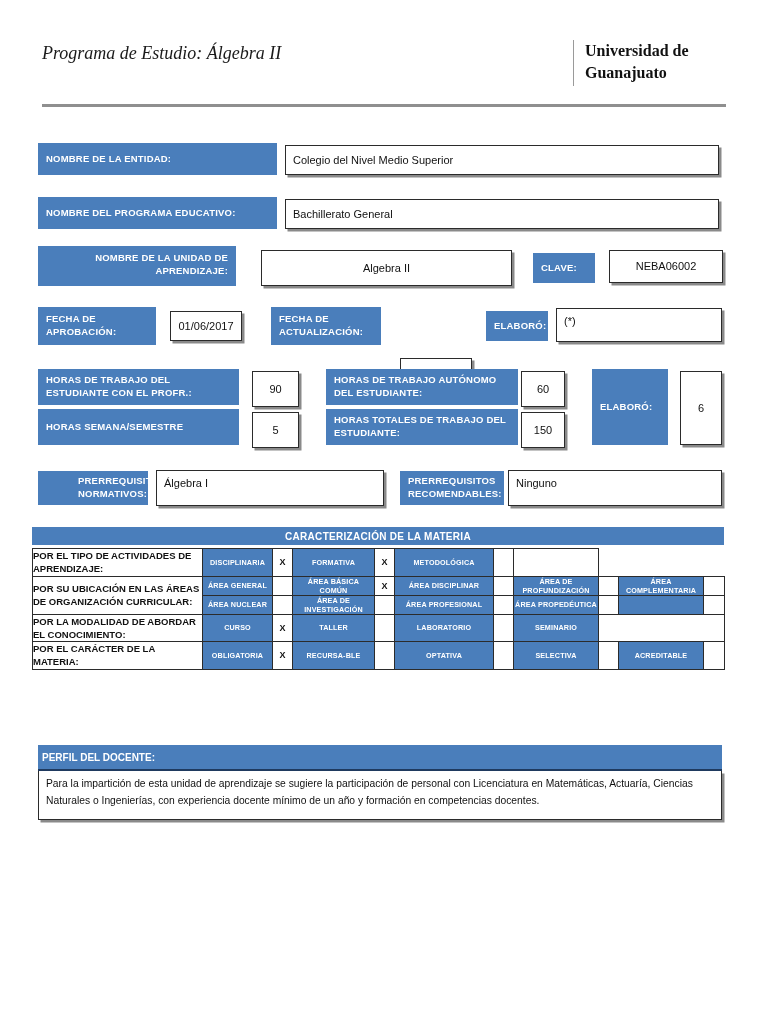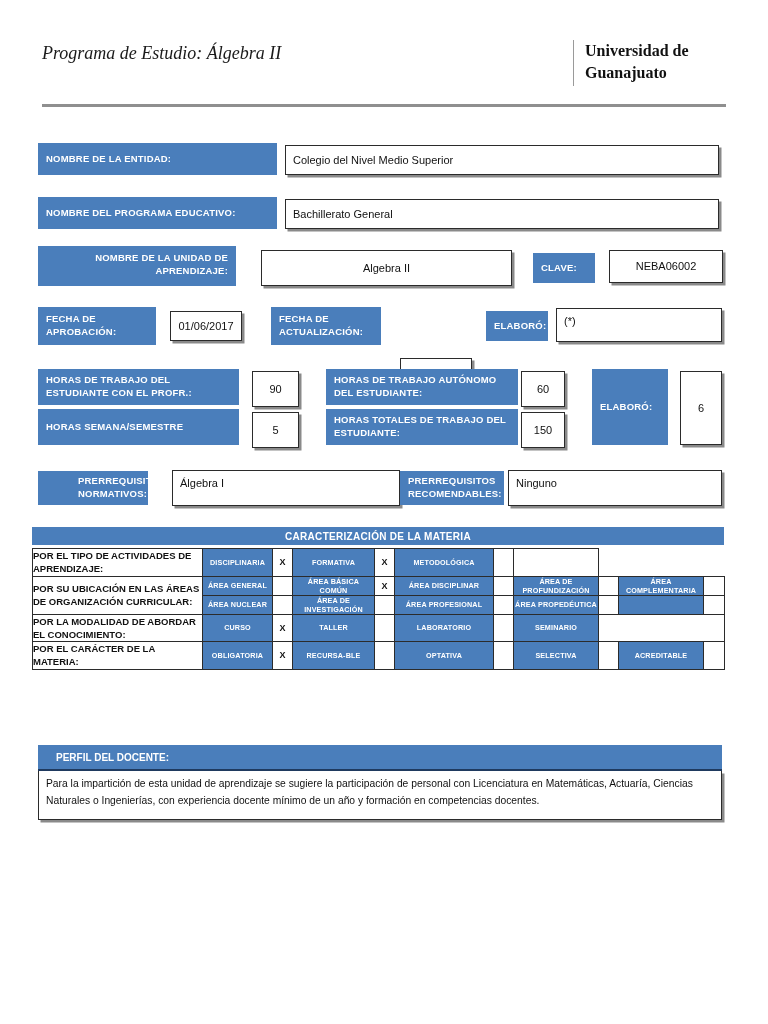--- a/index.html
+++ b/index.html
@@ -118,21 +118,21 @@
   .h-l3 { position: absolute; left: 326px; top: 369px; width: 192px; height: 36px; }
   .h-l4 { position: absolute; left: 326px; top: 409px; width: 192px; height: 36px; }
   .h-v3 { position: absolute; left: 521px; top: 371px; width: 44px;  height: 36px; }
   .h-v4 { position: absolute; left: 521px; top: 412px; width: 44px;  height: 36px; }
 
   .h-cred-lbl { position: absolute; left: 592px; top: 369px; width: 76px; height: 76px; }
   .h-cred-val { position: absolute; left: 680px; top: 371px; width: 42px; height: 74px; }
 
   
   .p-l1 { position: absolute; left: 38px;  top: 471px; width: 110px; height: 34px; padding-left: 40px; }
-  .p-v1 { position: absolute; left: 172px; top: 470px; width: 228px; height: 36px; }
+  .p-v1 { position: absolute; left: 156px; top: 470px; width: 228px; height: 36px; }
   .p-l2 { position: absolute; left: 400px; top: 471px; width: 104px; height: 34px; }
   .p-v2 { position: absolute; left: 508px; top: 470px; width: 214px; height: 36px; }
 
   
   .car-title {
     position: absolute; left: 32px; top: 527px;
     width: 692px; height: 18px;
     background: #4a7ebb; color: #fff;
     display: flex; align-items: center; justify-content: center;
     font-size: 10px; font-weight: bold; letter-spacing: .3px;
@@ -176,21 +176,21 @@
   .empty { background: #fff; }
   .opt-blank { background: #4a7ebb; }
   .noborder { border: none !important; background: #fff; }
 
   
   .perfil-hdr {
     position: absolute; left: 38px; top: 745px;
     width: 684px; height: 26px;
     background: #4a7ebb; color: #fff;
     display: flex; align-items: center;
-    padding-left: 18px;
+    padding-left: 4px;
     font-size: 10px; font-weight: bold;
     border-bottom: 2px solid #1f3a5f;
   }
   .perfil-body {
     position: absolute; left: 38px; top: 771px;
     width: 684px; height: 49px;
     background: #fff;
     border: 1.5px solid #2b2b2b;
     border-top: none;
     box-shadow: 2.5px 2.5px 0 0 #8a8a8a;

